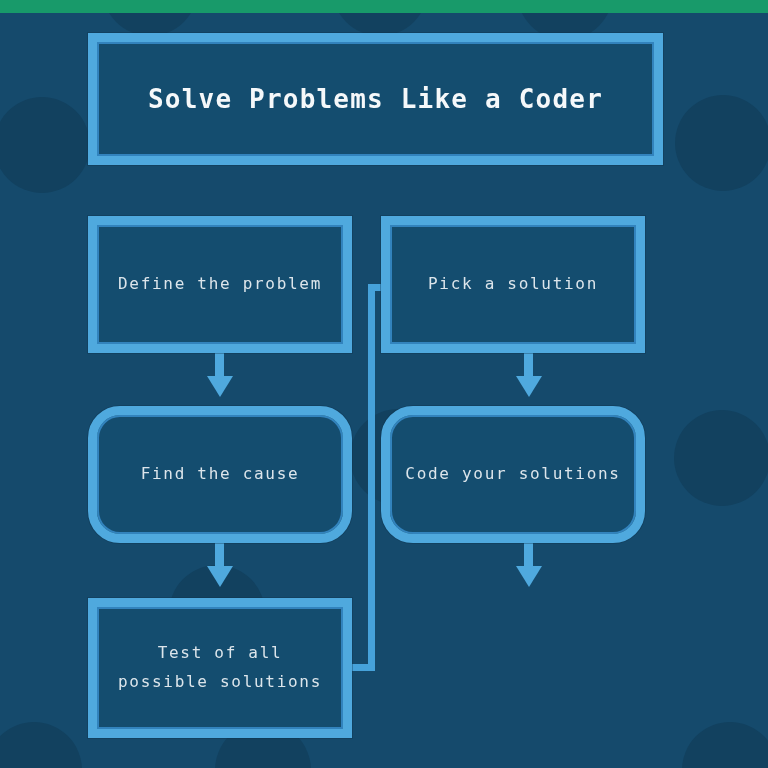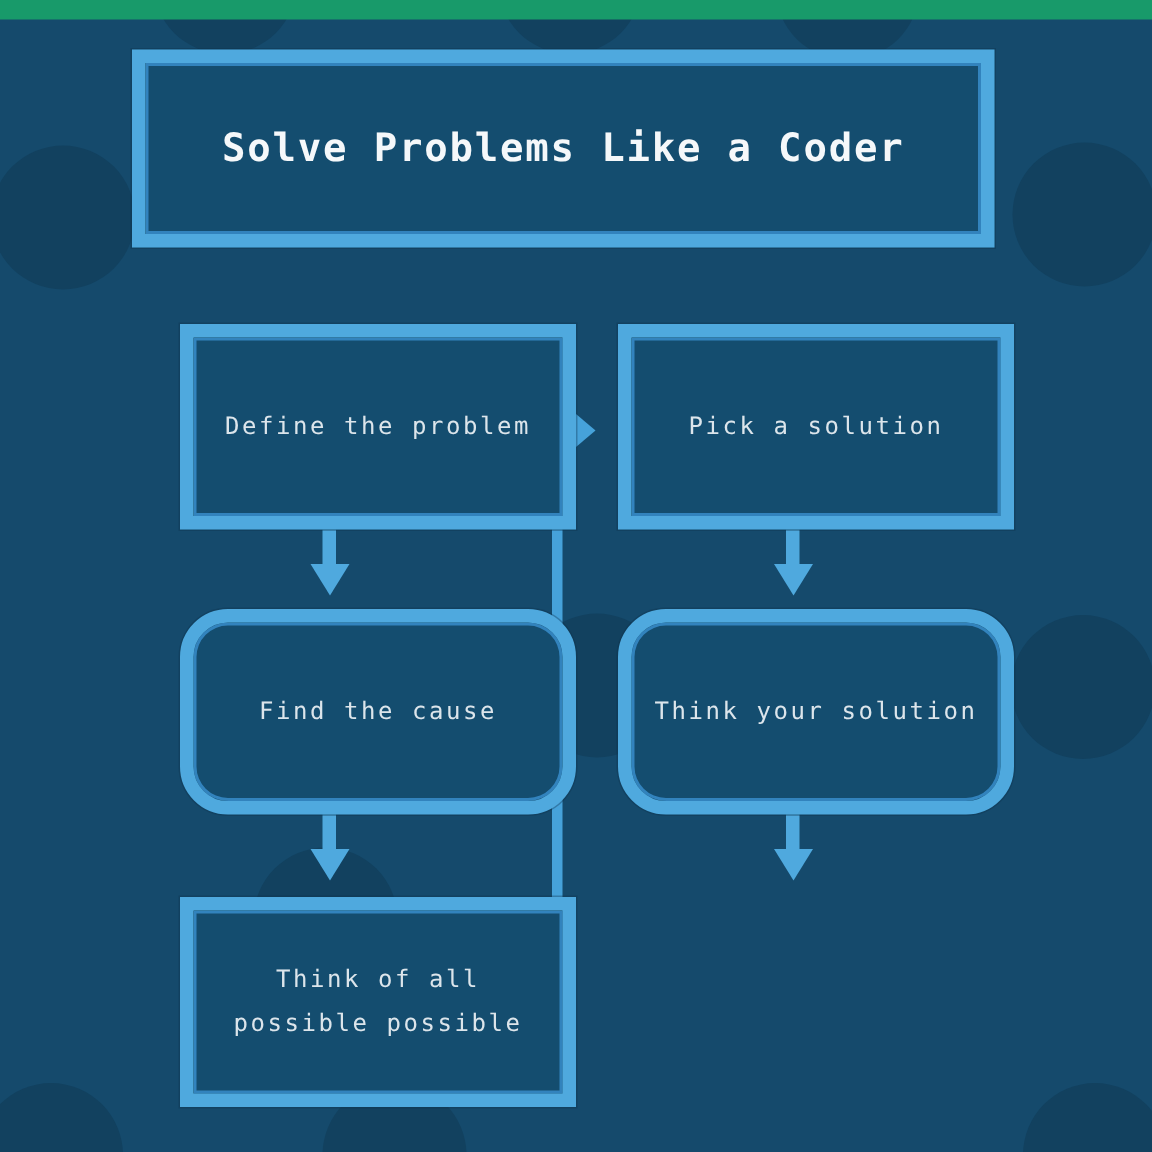--- a/index.html
+++ b/index.html
@@ -37,22 +37,22 @@
   }
   .title-box{left:88px;top:33px;width:575px;height:132px;}
   .title-label{
     color:var(--title-text);font-size:26px;font-weight:bold;
     letter-spacing:1.2px;white-space:nowrap;
   }
   .flow-label{
     color:var(--box-text);font-size:16px;letter-spacing:1.7px;
     line-height:1.8;padding:0 12px;
   }
-  .col-left{left:88px;width:264px;margin-left:32px;}
-  .col-right{left:412px;width:264px;text-align:right;}
+  .col-left{left:88px;width:264px;}
+  .col-right{left:381px;width:264px;text-align:right;}
   .row-1{top:216px;height:137px;}
   .row-2{top:406px;height:137px;border-radius:32px;}
   .row-3{top:598px;height:140px;}
   .arrow-down{position:absolute;z-index:2;}
   .arrow-down .stem{
     position:absolute;width:9px;height:24px;background:var(--box-border);
     left:0;top:0;
   }
   .arrow-down .head{
     position:absolute;width:0;height:0;left:-8.5px;top:23px;
@@ -91,28 +91,28 @@
     <span class="title-label">Solve Problems Like a Coder</span>
   </div>
 
   <div class="box col-left row-1">
     <span class="flow-label">Define the problem</span>
   </div>
   <div class="box col-left row-2">
     <span class="flow-label">Find the cause</span>
   </div>
   <div class="box col-left row-3">
-    <span class="flow-label">Think of all possible possible</span>
+    <span class="flow-label">Test of all possible solutions</span>
   </div>
 
   <div class="box col-right row-1">
     <span class="flow-label">Pick a solution</span>
   </div>
   <div class="box col-right row-2">
-    <span class="flow-label">Think your solution</span>
+    <span class="flow-label">Code your solutions</span>
   </div>
 
   <div class="arrow-down" style="left:215px;top:353px;">
     <div class="stem"></div>
     <div class="head"></div>
   </div>
   <div class="arrow-down" style="left:215px;top:543px;">
     <div class="stem"></div>
     <div class="head"></div>
   </div>

